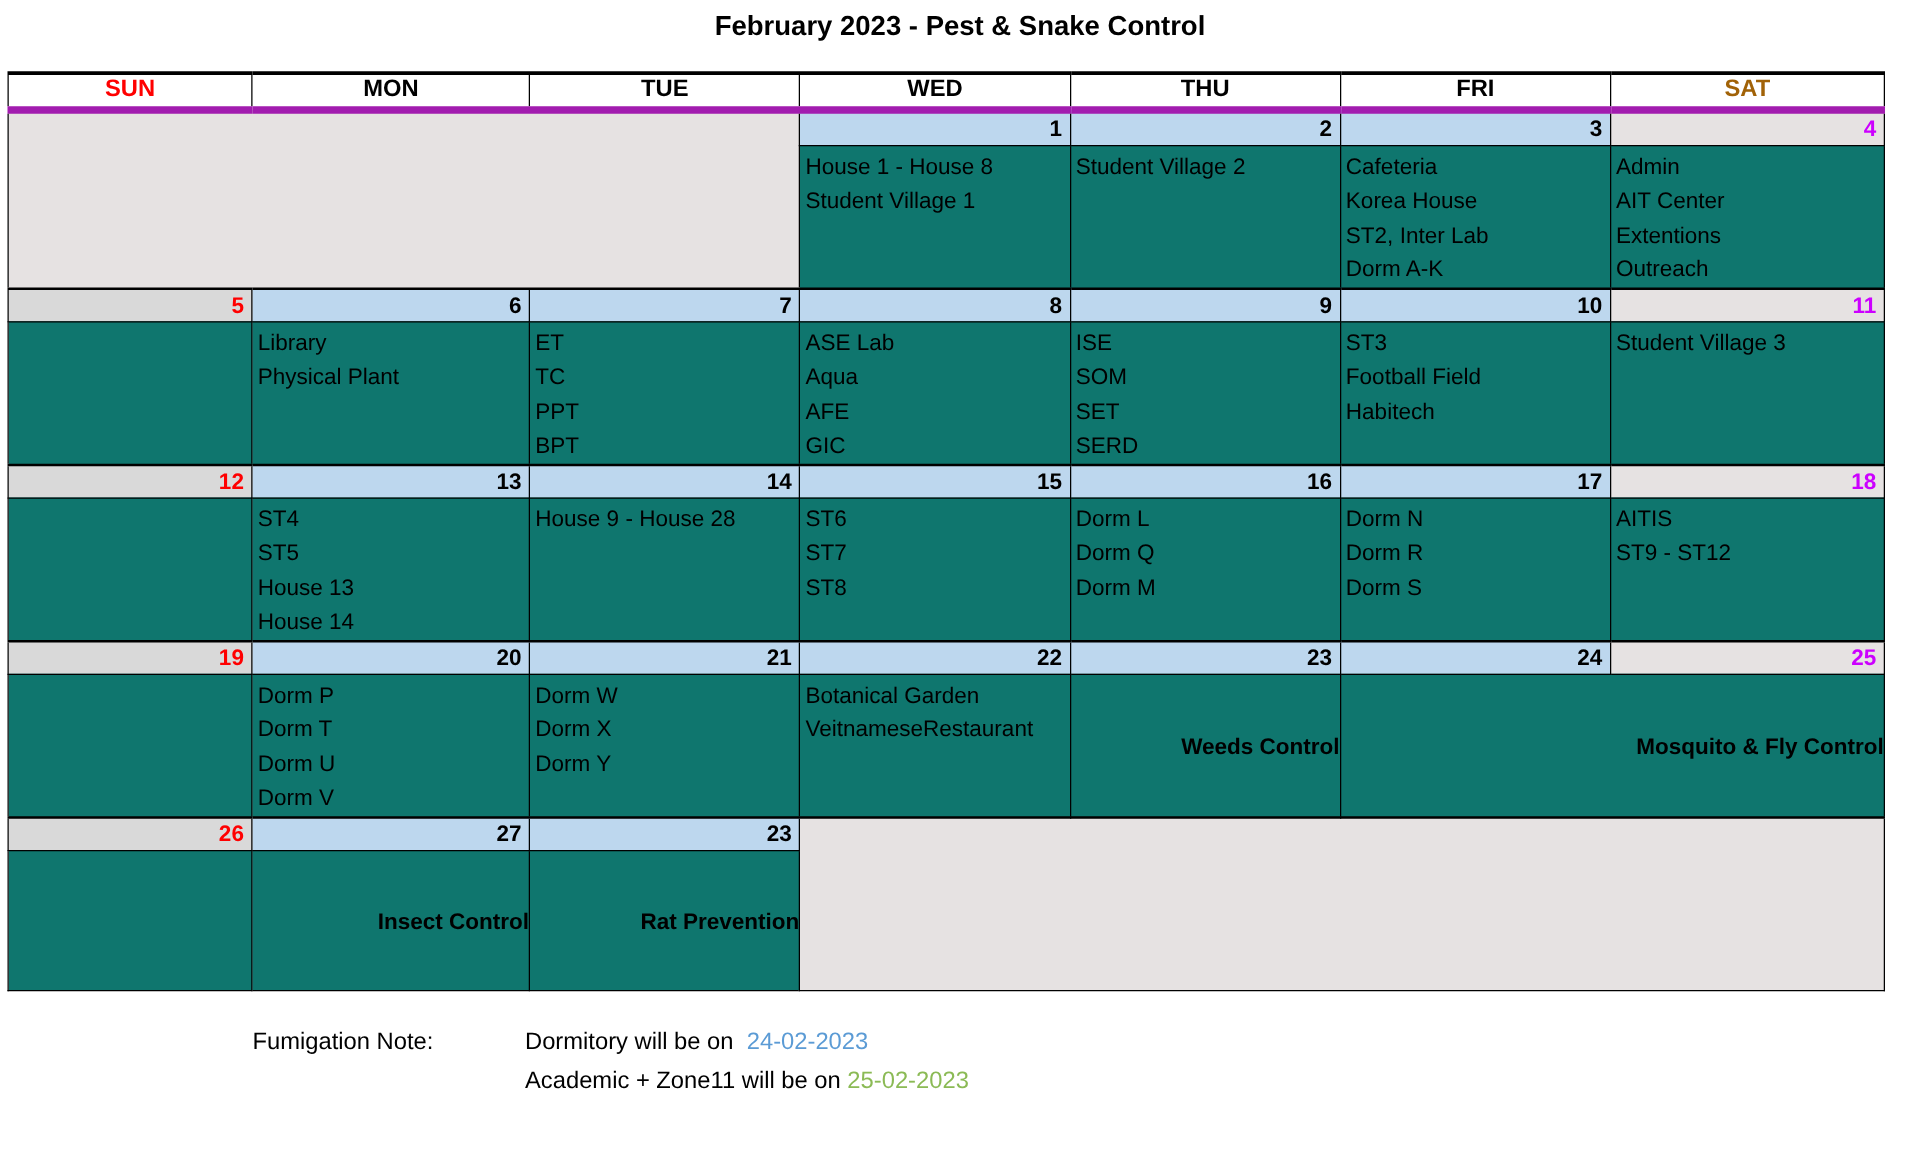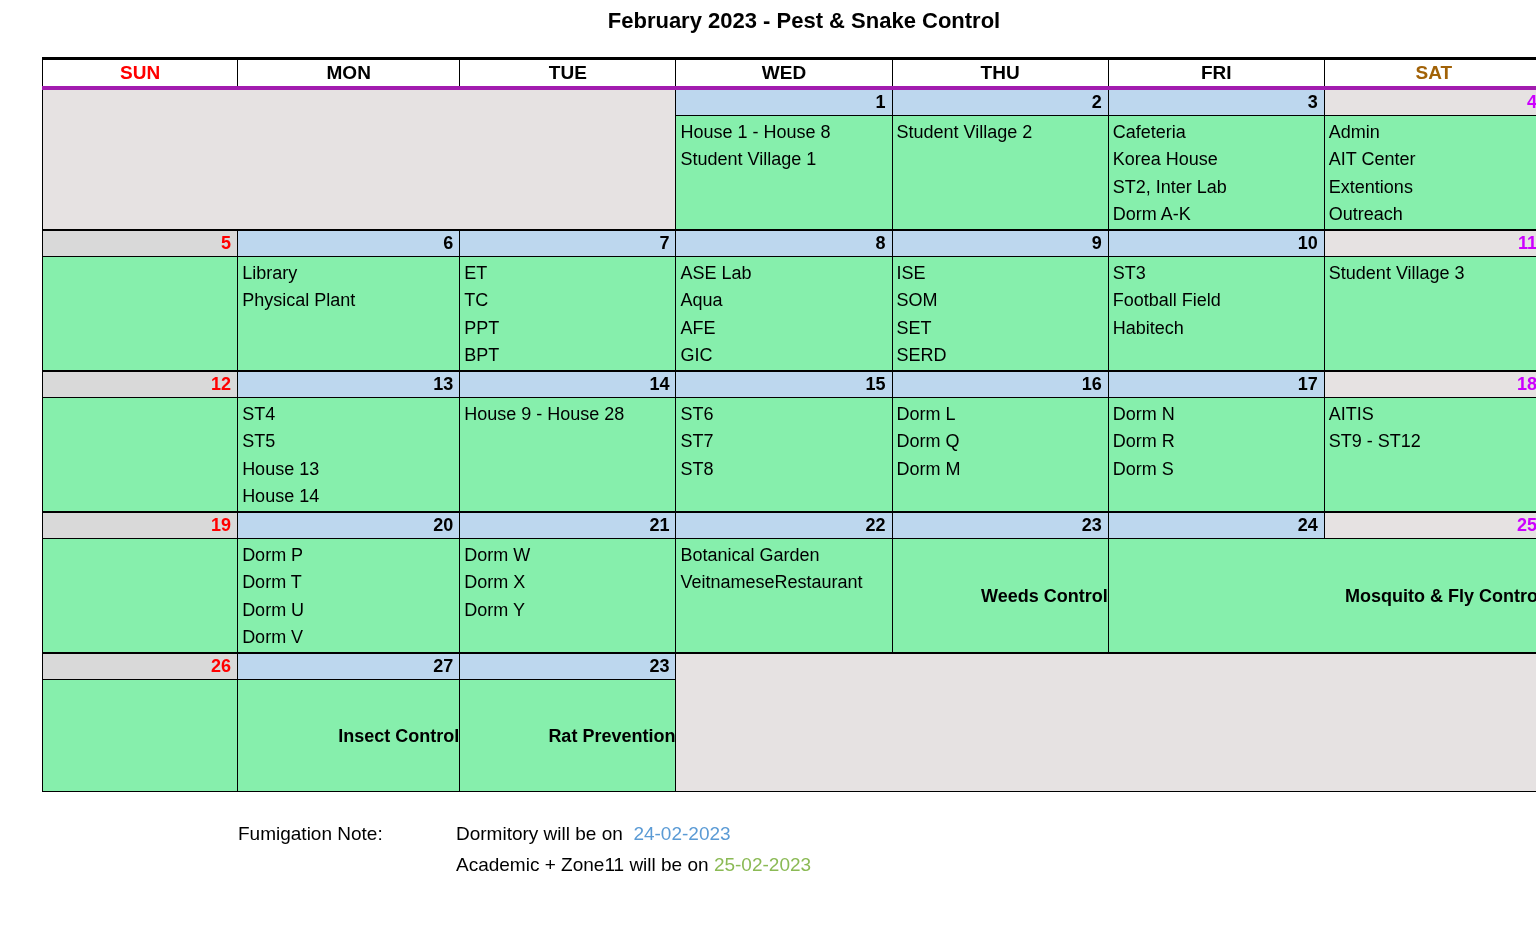--- a/index.html
+++ b/index.html
@@ -10,21 +10,20 @@
     font-family: "Liberation Sans", sans-serif;
     color: #000000;
     overflow: hidden;
   }
 
   #page {
     position: relative;
     width: 1488px;
     height: 937px;
     background: #ffffff;
-    margin-left: 36px;
   }
 
   
   .title {
     position: absolute;
     top: 8px;
     left: 0;
     width: 1536px;
     text-align: center;
     font-size: 22px;
@@ -57,21 +56,21 @@
   col.c-sat { width: 219px; }
 
   
   .cal thead th {
     height: 29px;
     text-align: center;
     font-size: 19px;
     font-weight: bold;
     background: #ffffff;
     border-top: 3px solid #000000;
-    border-bottom: 4px solid #a21caf;
+    border-bottom: 6px solid #a21caf;
     vertical-align: middle;
   }
   .hd-sun { color: #ff0000; }
   .hd-sat { color: #a16207; }
   .hd-wk  { color: #000000; }
 
   
   tr.numrow td {
     height: 26px;
     text-align: right;
@@ -82,21 +81,21 @@
     line-height: 22px;
   }
   td.num-wk  { background: #bdd7ee; color: #000000; }
   td.num-sun { background: #d9d9d9; color: #ff0000; }
   td.num-sat { background: #e6e2e2; color: #cc00ff; }
   td.num-blank { background: #e6e2e2; }
 
   
   tr.bodyrow td {
     height: 112px;
-    background: #86efac;
+    background: #0f766e;
     padding: 3px 0 0 4px;
     font-size: 18px;
     line-height: 27.5px;
   }
   td.body-sun-gray { background: #a6a6a6; }
   td.centered-event {
     text-align: right;
     vertical-align: middle;
     font-weight: bold;
     font-size: 19px;

